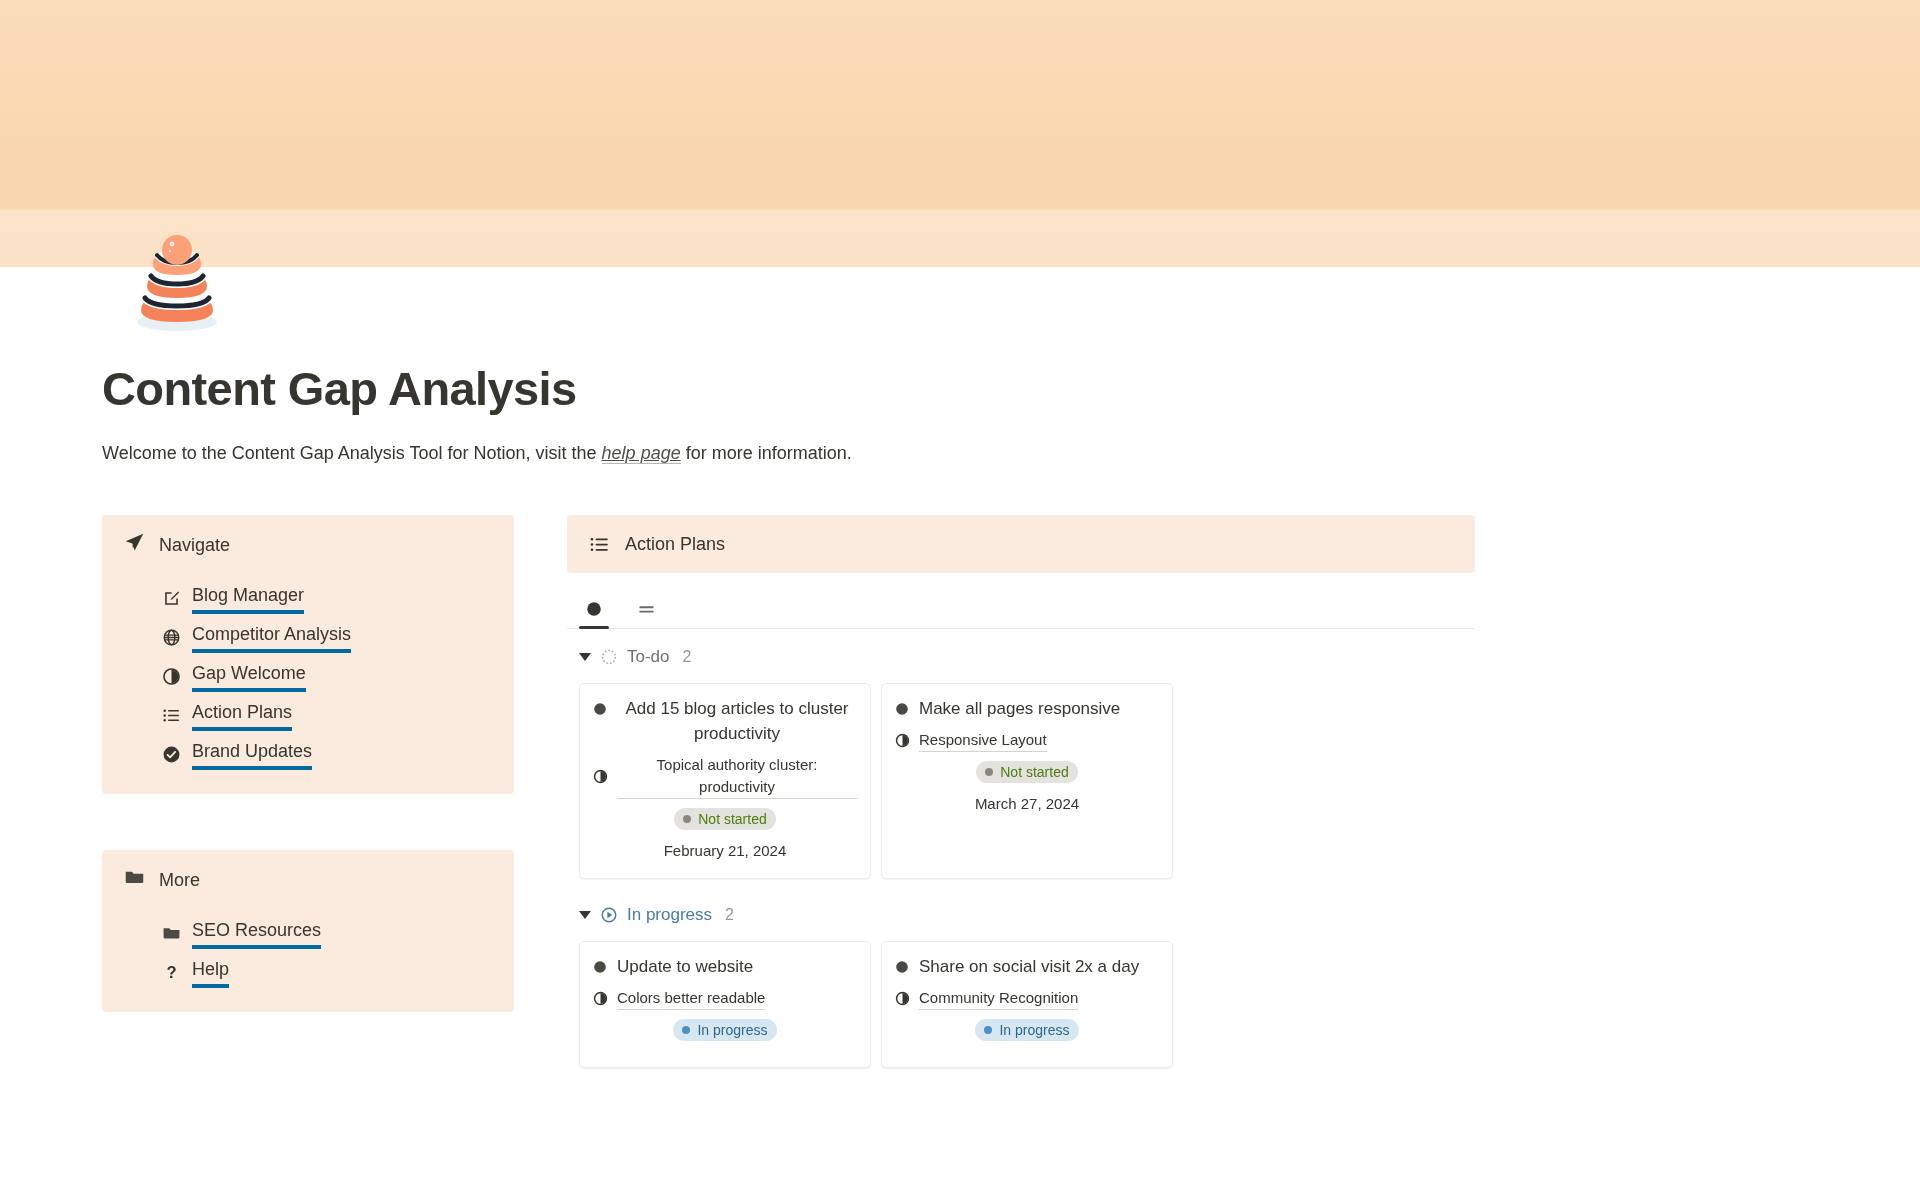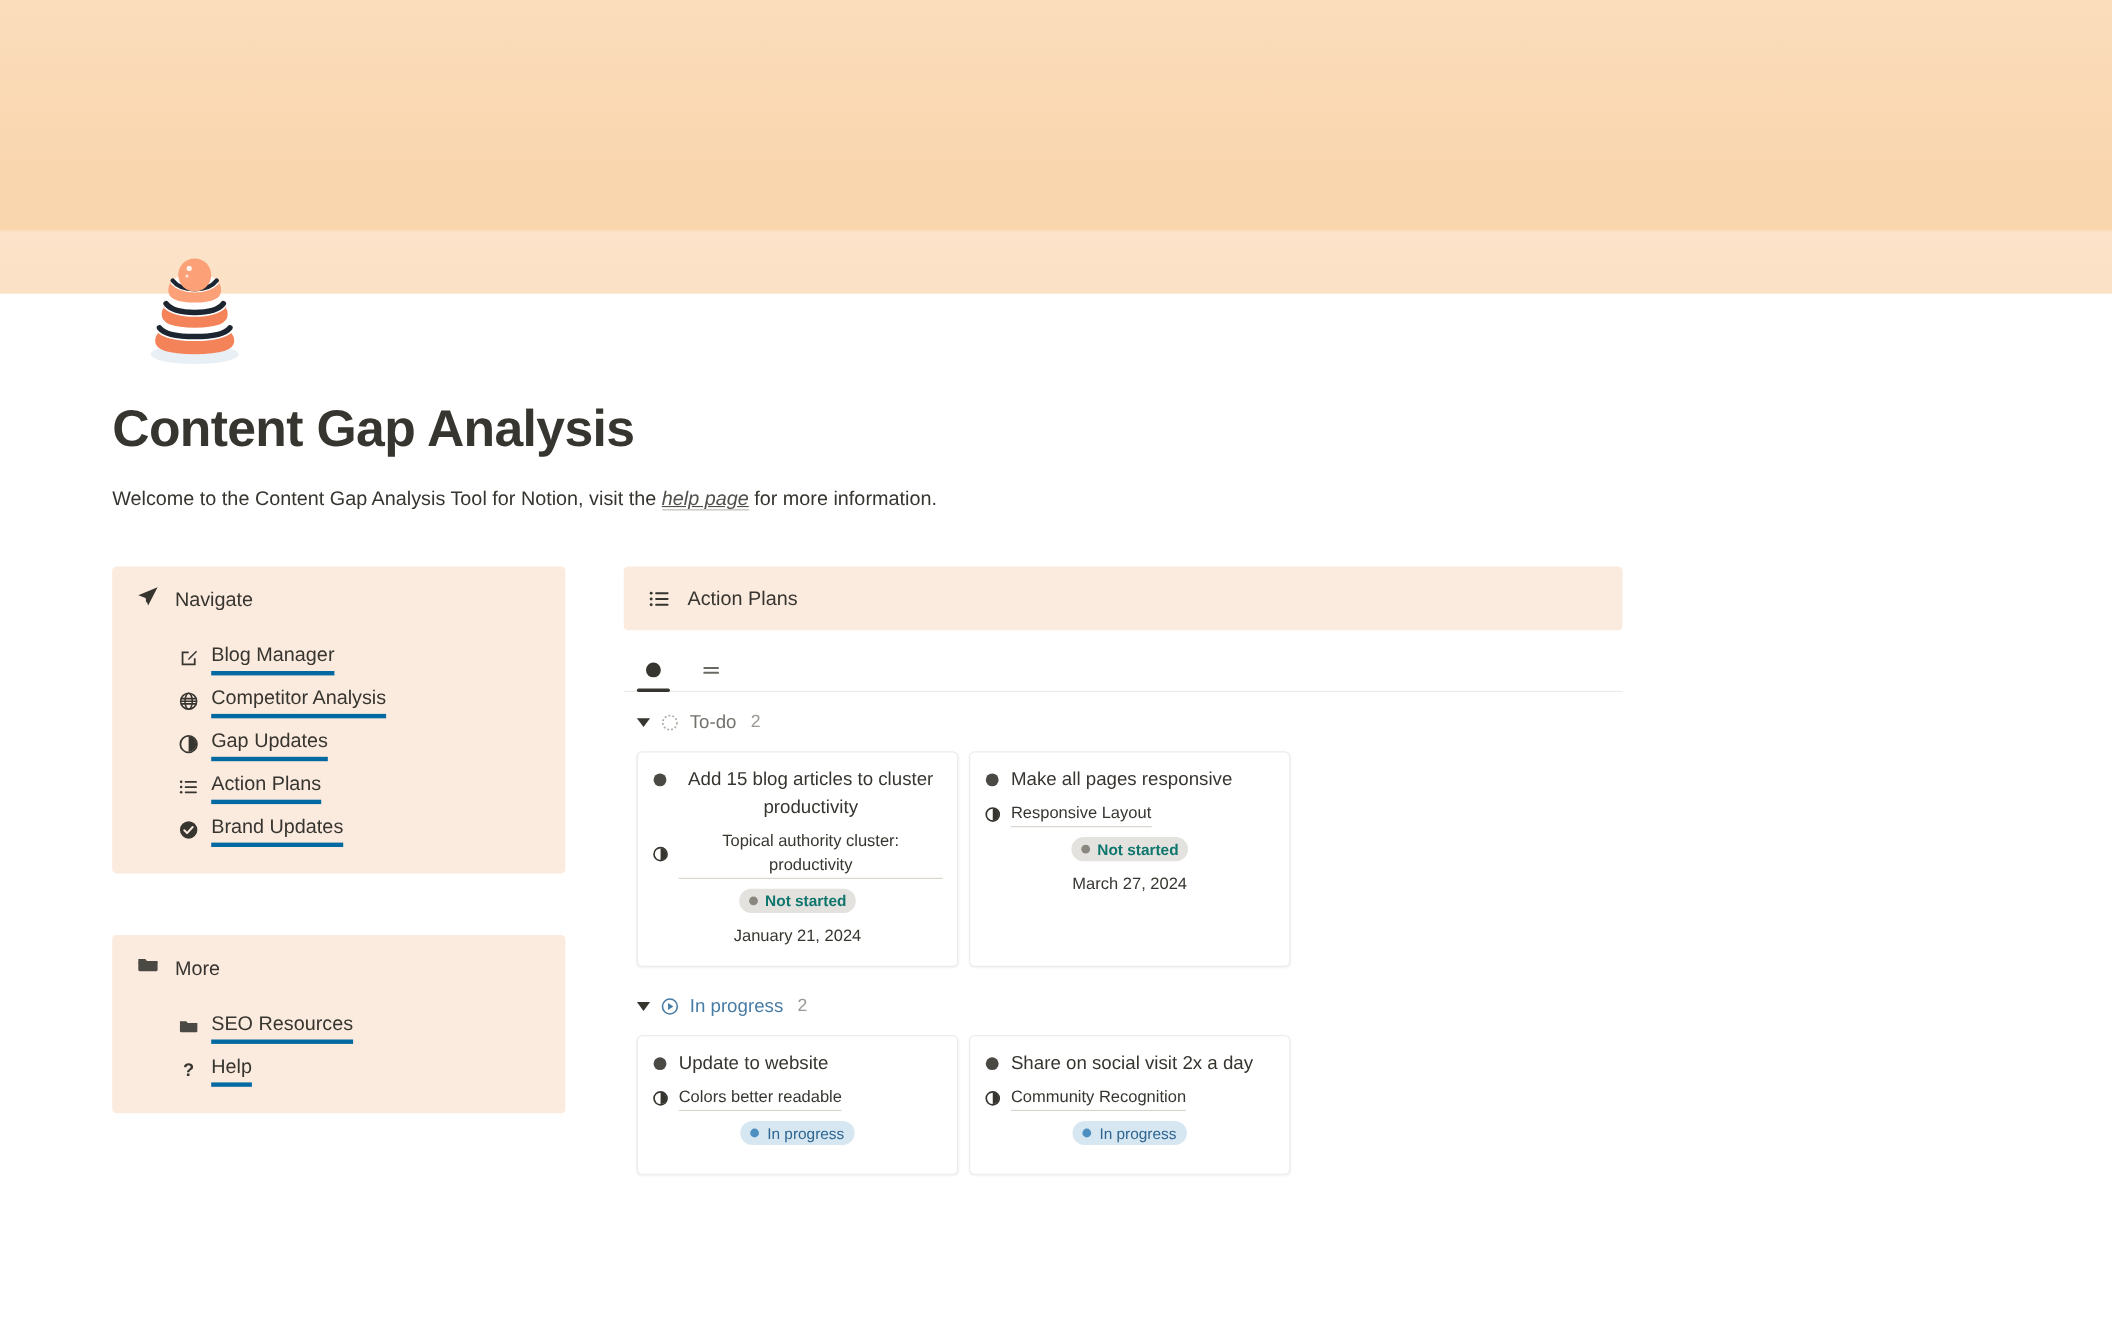--- a/index.html
+++ b/index.html
@@ -173,21 +173,21 @@
   }
   .badge {
     display: inline-flex; align-items: center; gap: 7px;
     height: 22px;
     padding: 0 9px;
     border-radius: 11px;
     font-size: 14px;
     line-height: 22px;
     margin-bottom: 10px;
   }
-  .badge.gray { background: #e4e2de; color: #0f766e; font-weight: bold; }
+  .badge.gray { background: #e4e2de; color: #4d7c0f; }
   .badge.blue { background: #d7e7f2; color: #2e6590; }
   .badge .bdot { width: 8px; height: 8px; border-radius: 50%; display: inline-block; }
   .badge.gray .bdot { background: #8a8781; }
   .badge.blue .bdot { background: #4d8fc0; }
 
   .card-date { font-size: 15px; line-height: 22px; color: #37352f; }
 </style>
 </head>
 <body>
 
@@ -259,21 +259,21 @@
               <span class="nav-label">Competitor Analysis</span>
             </div>
 
             <div class="nav-item">
               <span class="ico">
                 <svg width="19" height="19" viewBox="0 0 24 24">
                   <circle cx="12" cy="12" r="9.5" fill="none" stroke="#37352f" stroke-width="2"></circle>
                   <path d="M12 3.3 A8.7 8.7 0 0 1 12 20.7 Z" fill="#37352f"></path>
                 </svg>
               </span>
-              <span class="nav-label">Gap Updates</span>
+              <span class="nav-label">Gap Welcome</span>
             </div>
 
             <div class="nav-item">
               <span class="ico">
                 <svg width="19" height="19" viewBox="0 0 24 24" fill="#37352f">
                   <circle cx="3.4" cy="6" r="1.5"></circle>
                     <rect x="7.5" y="5" width="14" height="2.1" rx="1"></rect>
                   <circle cx="3.4" cy="12" r="1.5"></circle>
                     <rect x="7.5" y="11" width="14" height="2.1" rx="1"></rect>
                   <circle cx="3.4" cy="18" r="1.5"></circle>
@@ -395,21 +395,21 @@
                     <circle cx="12" cy="12" r="9.5" fill="none" stroke="#37352f" stroke-width="2.4"></circle>
                     <path d="M12 3.3 A8.7 8.7 0 0 1 12 20.7 Z" fill="#37352f"></path>
                   </svg>
                 </span>
                 <span class="rel-label">Topical authority cluster: productivity</span>
               </div>
               <div class="badge gray">
                 <span class="bdot"></span>
                 <span>Not started</span>
               </div>
-              <div class="card-date">January 21, 2024</div>
+              <div class="card-date">February 21, 2024</div>
             </div>
 
             <div class="card">
               <div class="card-title">
                 <span class="ico dot-ico">
                   <svg width="14" height="14" viewBox="0 0 24 24">
                       <circle cx="12" cy="12" r="10" fill="#4b4944"></circle>
                     </svg>
                 </span>
                 <span>Make all pages responsive</span>

